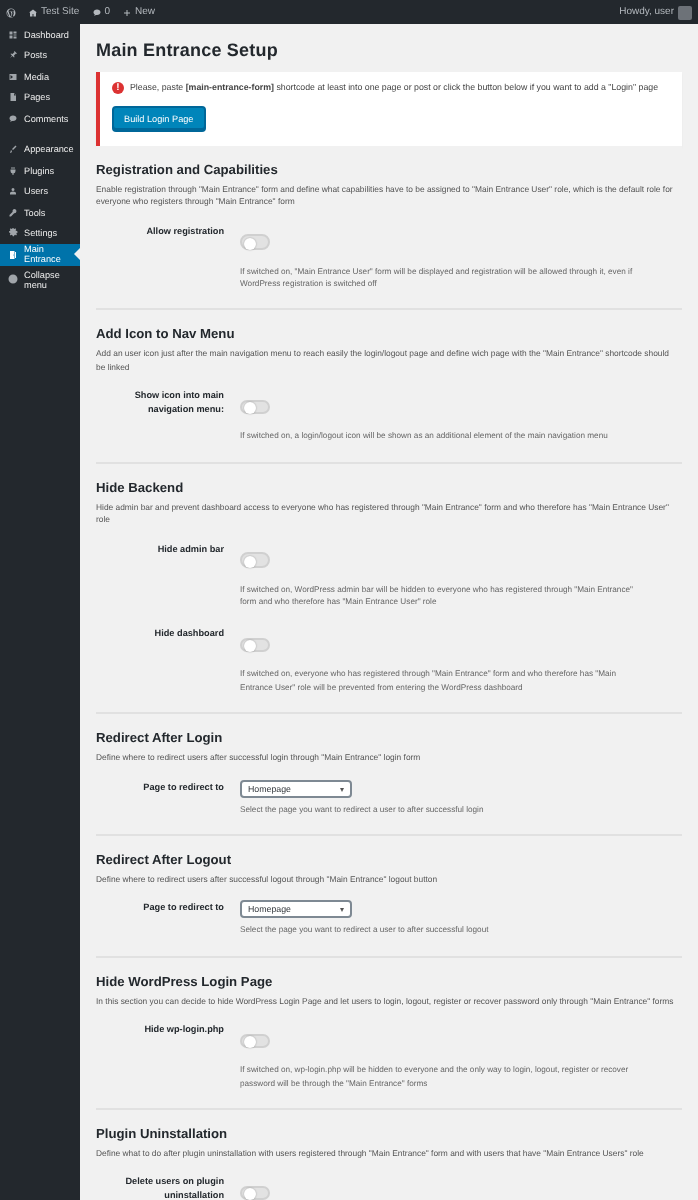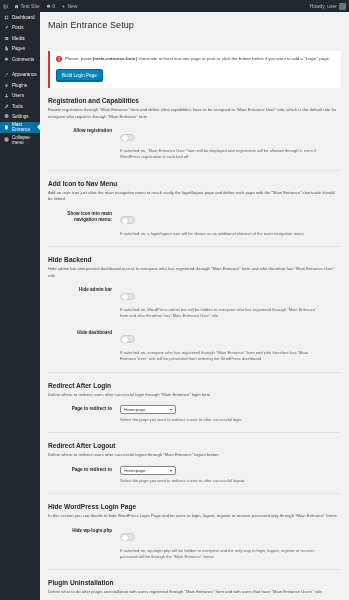--- a/index.html
+++ b/index.html
@@ -40,22 +40,22 @@
   .mi-ico { width: 5px; height: 5px; flex: 0 0 5px; fill: #a0a5aa; }
   .menu-item.current .mi-ico { fill: #fff; }
   .collapse { margin-top: 2px; }
 
   
   #content {
     position: absolute; top: 12px; left: 40px; width: 309px; height: 588px;
     background: #f1f1f1; overflow: hidden;
   }
   #page-title {
-    font-size: 9px; font-weight: 400; color: #23282d;
-    padding: 8px 0 21px 8px; letter-spacing: 0.1px;
+    font-size: 9px; font-weight: 700; color: #23282d;
+    padding: 8px 0 6px 8px; letter-spacing: 0.1px;
   }
 
   
   .notice {
     margin: 0 8px 0 8px; background: #fff; border-left: 2px solid #dc3232;
     padding: 5px 6px 7px 6px; box-shadow: 0 1px 1px rgba(0,0,0,.04);
   }
   .notice-row { display: flex; align-items: flex-start; gap: 3px; }
   .err-dot {
     width: 6px; height: 6px; border-radius: 50%; background: #dc3232;

